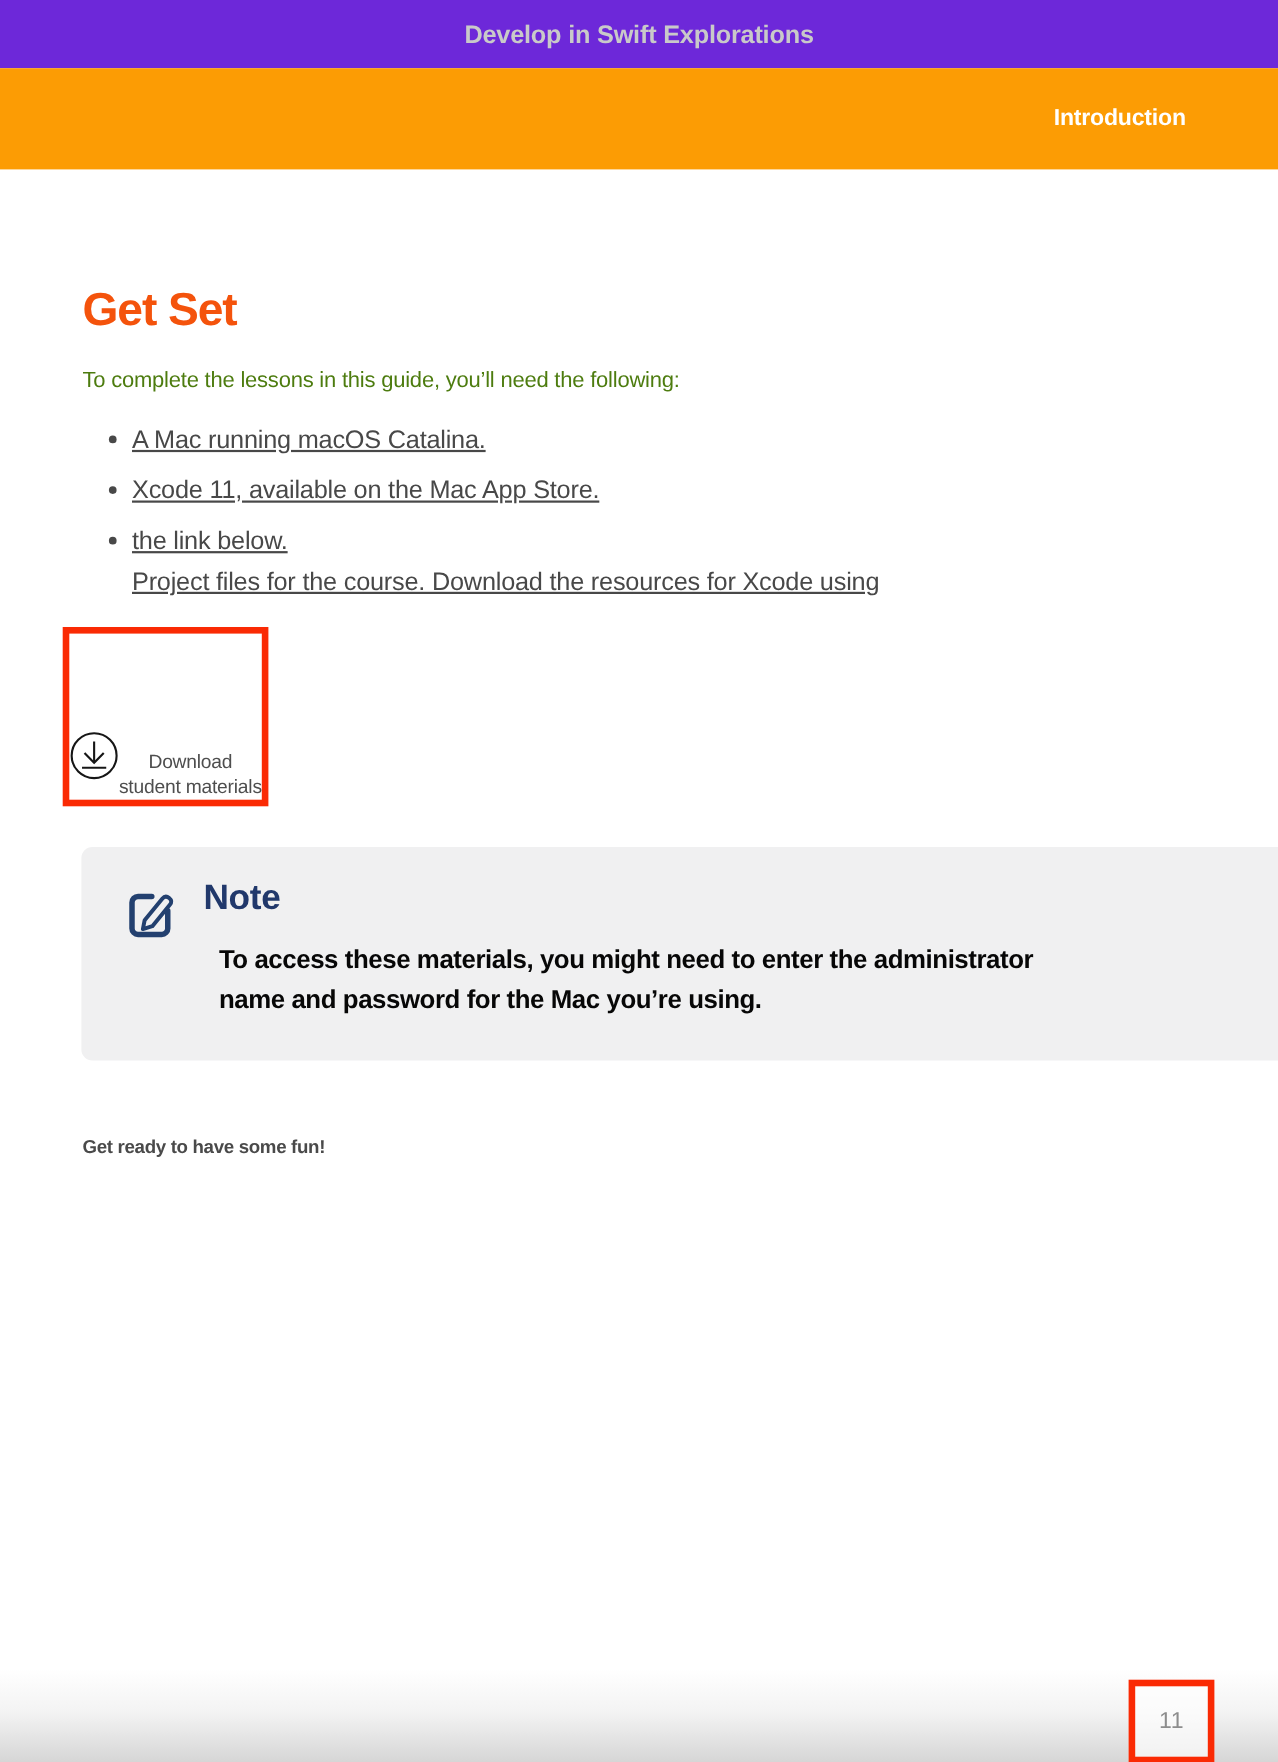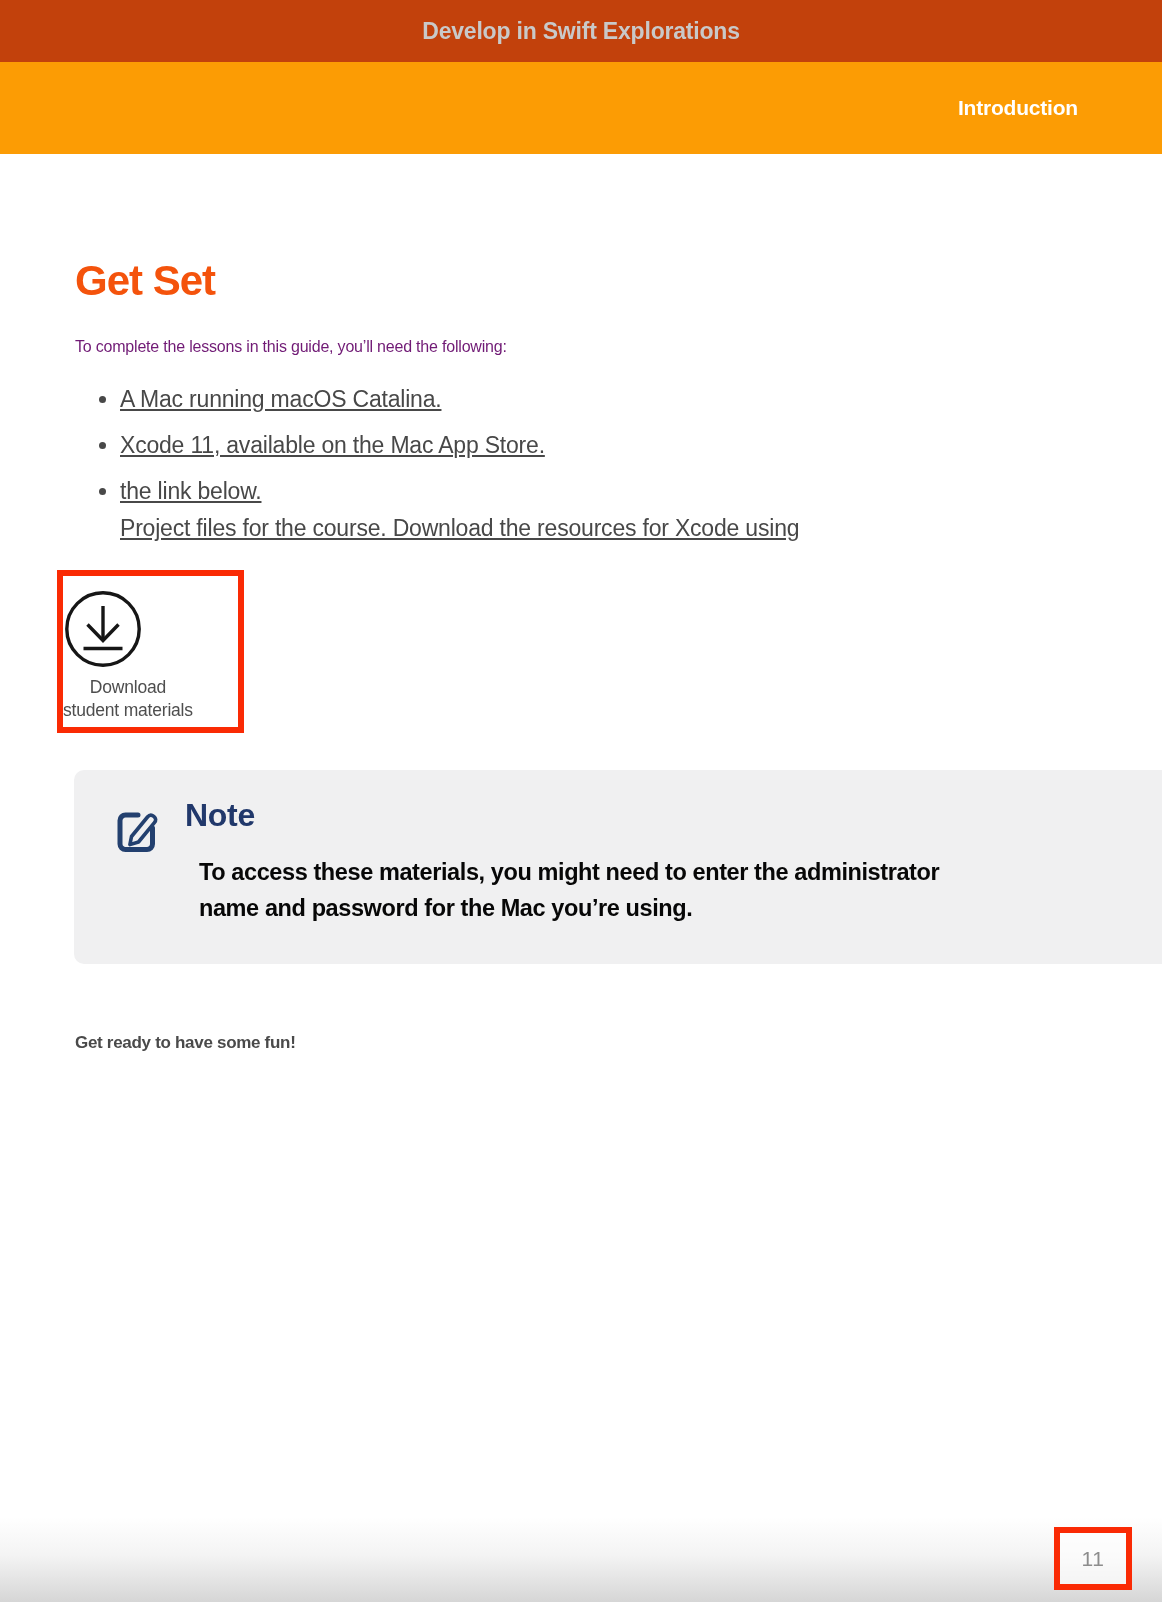--- a/index.html
+++ b/index.html
@@ -5,41 +5,41 @@
   * { margin:0; padding:0; box-sizing:border-box; }
   html,body { background:#fff; }
   .page {
     position:relative; width:1162px; height:1602px;
     background:#ffffff; overflow:hidden;
     font-family:"Liberation Sans","DejaVu Sans",sans-serif;
   }
   
   .book-header {
     position:absolute; left:0; top:0; width:1162px; height:62px;
-    background:#c2410c; display:flex; align-items:center; justify-content:center;
+    background:#6d28d9; display:flex; align-items:center; justify-content:center;
   }
   .book-title {
     color:#c9c9c9; font-size:23px; font-weight:bold; letter-spacing:-0.2px;
   }
   .chapter-band {
     position:absolute; left:0; top:62px; width:1162px; height:92px;
     background:#fc9c04; display:flex; align-items:center; justify-content:flex-end;
     padding-right:84px; 
   }
   .chapter-label { color:#ffffff; font-size:21px; font-weight:bold; letter-spacing:-0.2px; }
 
   
   .section-heading {
     position:absolute; left:75px; top:260px;
     font-size:42px; line-height:42px; font-weight:bold; letter-spacing:-1px;
     color:#f4530c;
   }
   .intro-par {
     position:absolute; left:75px; top:328px;
-    font-size:16px; line-height:37px; color:#701a75; letter-spacing:-0.2px;
+    font-size:20px; line-height:37px; color:#4d7c0f; letter-spacing:-0.2px;
     white-space:nowrap;
   }
   .req-list {
     position:absolute; left:75px; top:381px; list-style:none;
   }
   .req-list li {
     position:relative; padding-left:45px; margin-bottom:9px;
     font-size:23px; line-height:37px; color:#484848; letter-spacing:-0.2px;text-decoration:underline;
   }
   .req-list .dot {
@@ -47,22 +47,22 @@
     border-radius:50%; background:#484848;
   }
   .li-lines div { white-space:nowrap; }
 
   
   .annotation-box-download {
     position:absolute; left:57px; top:570px; width:187px; height:163px;
     border:6px solid #fa2a04; background:#ffffff;
   }
   .download-link {
-    width:100%; height:100%; display:flex; flex-direction:column;
-    align-items:flex-start; cursor:pointer;
+    width:100%; height:100%; display:flex; flex-direction:row;
+    align-items:flex-end; cursor:pointer;
   }
   .download-link svg { margin-top:13px; display:block; }
   .dl-label {
     margin-top:7px; text-align:center; font-size:17.5px; line-height:23px;
     color:#4e4e4e; letter-spacing:-0.2px;
   }
   .dl-label div { white-space:nowrap; }
 
   
   .note-box {
@@ -86,23 +86,23 @@
     white-space:nowrap;
   }
 
   
   .bottom-shade {
     position:absolute; left:0; bottom:0; width:1162px; height:85px;
     background:linear-gradient(to bottom, rgba(210,210,210,0) 0%, rgba(210,210,210,0.25) 45%, rgba(200,200,200,0.75) 100%);
     pointer-events:none;
   }
   .annotation-box-page-number {
-    position:absolute; left:1026px; top:1527px; width:78px; height:63px;
+    position:absolute; left:1026px; top:1527px; width:78px; height:76px;
     border:6px solid #fa2a04; background:rgba(255,255,255,0.65);
-    display:flex; align-items:center; justify-content:center;margin-left:28px;
+    display:flex; align-items:center; justify-content:center;
   }
   .page-number { color:#8d8d8d; font-size:21px; letter-spacing:0.5px; }
 </style>
 </head>
 <body>
 
 <div class="page">
 
   <header class="book-header">
     <div class="book-title">Develop in Swift Explorations</div>

